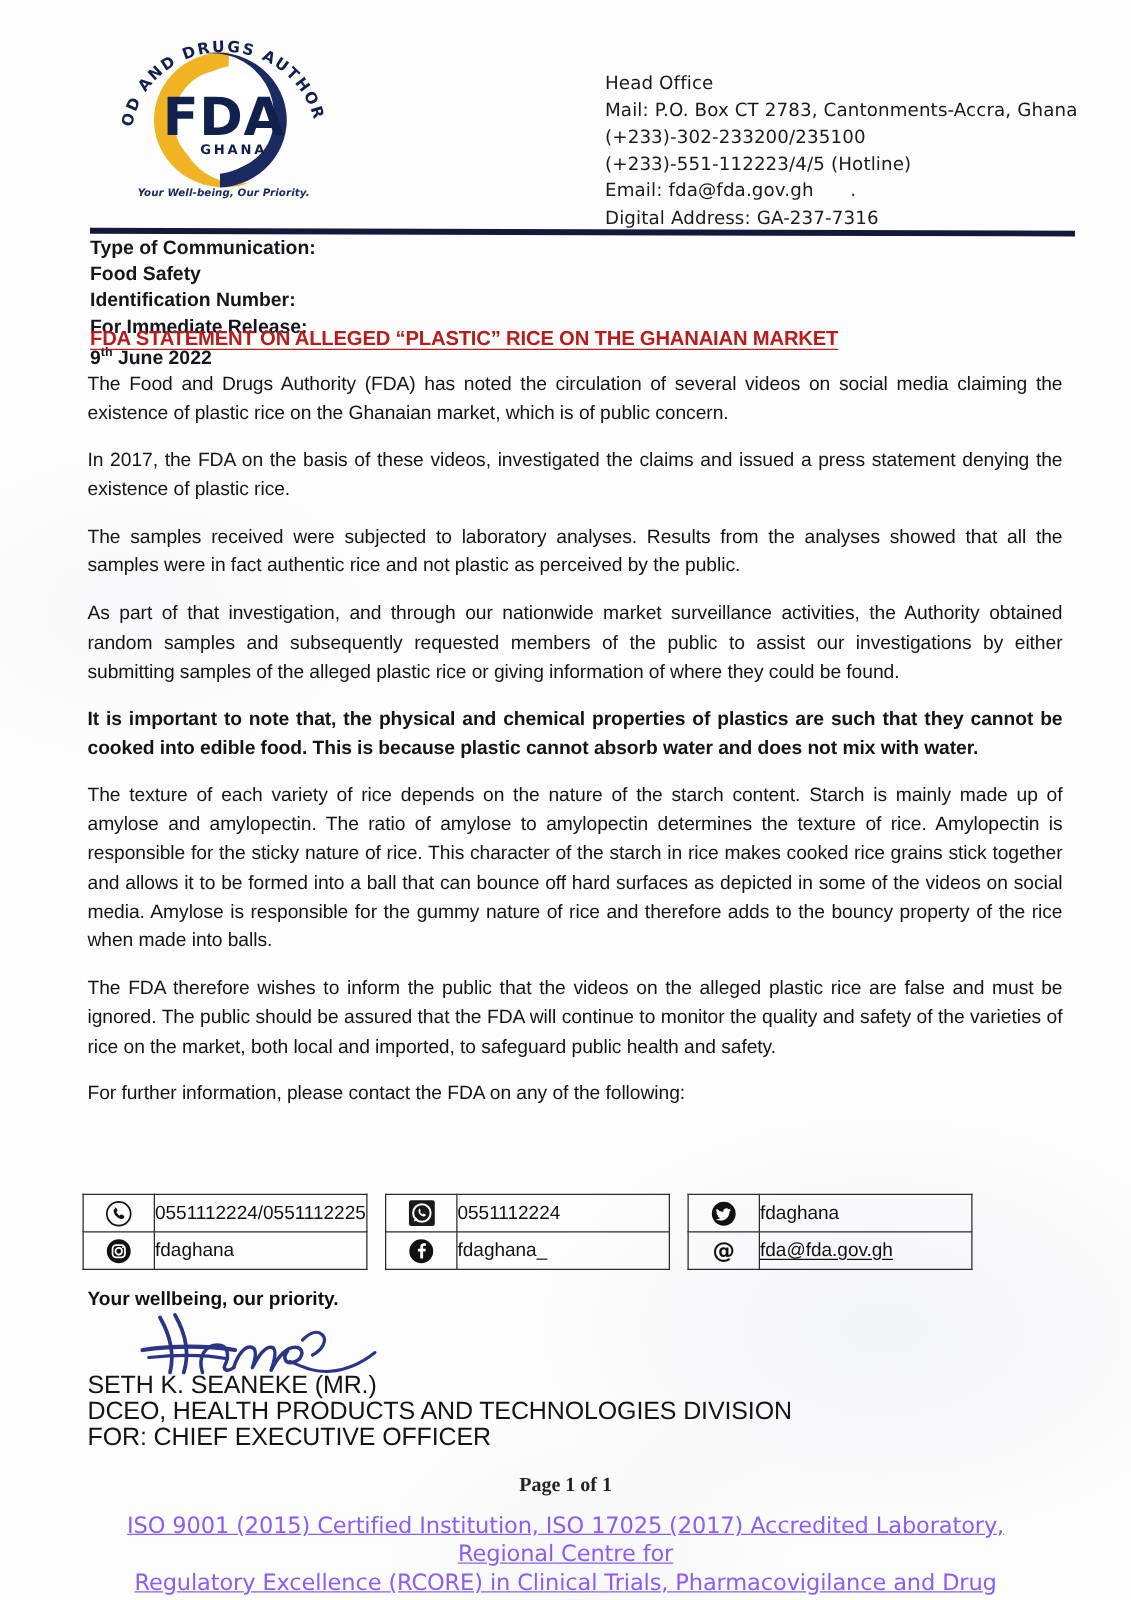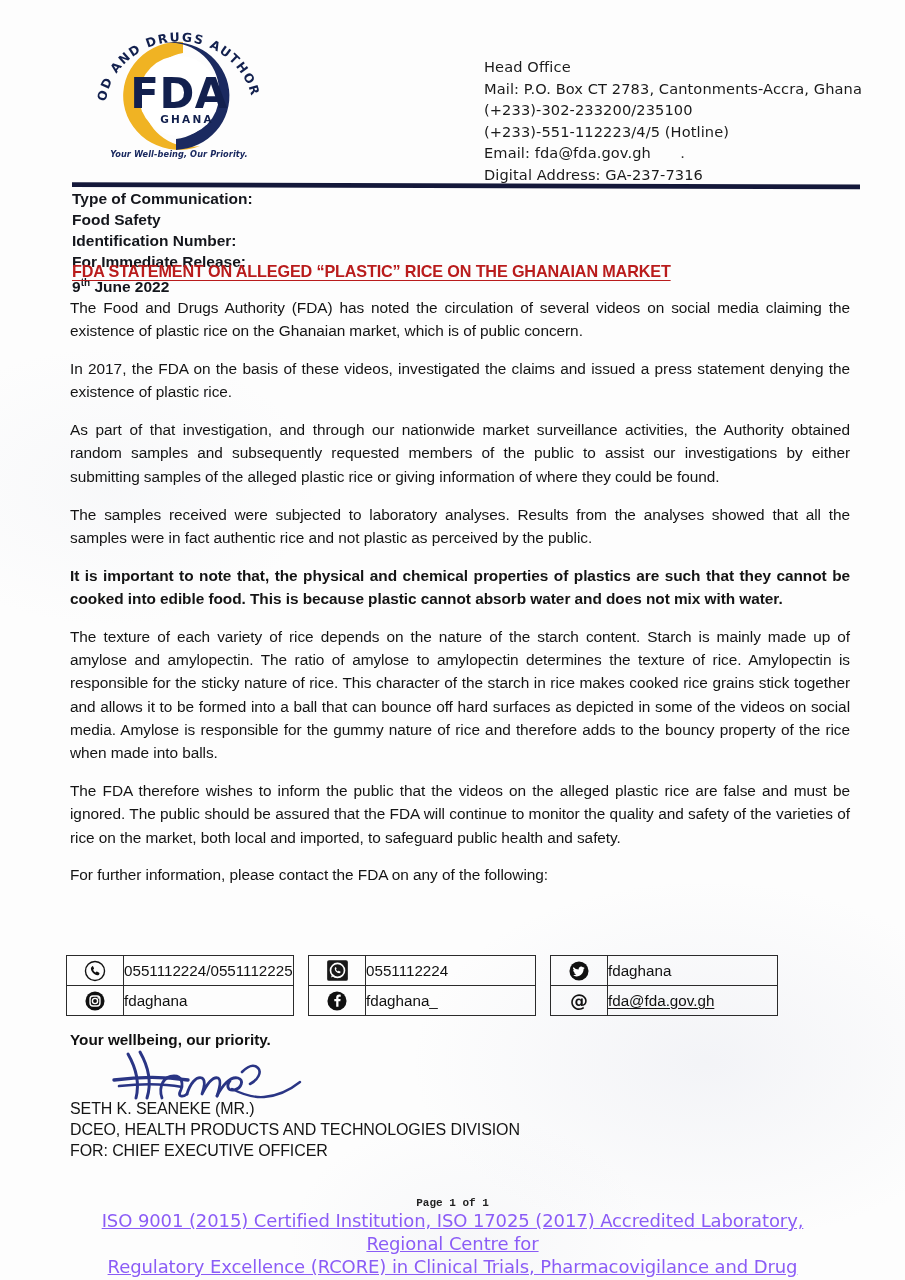--- a/index.html
+++ b/index.html
@@ -198,38 +198,37 @@
     top: 1046px;
     width: 260px;
     height: 62px;
   }
   .signature svg { display: block; }
   .signer {
     position: absolute;
     left: 70px;
     top: 1098px;
     font-family: "Liberation Sans", sans-serif;
-    font-size: 16px;
+    font-size: 20px;
     line-height: 21px;
     color: #141414;
     letter-spacing: -0.1px;
   }
 
   
   .page-num {
     position: absolute;
     left: 0;
     right: 0;
     top: 1180px;
     text-align: center;
-    font-family: Liberation Mono, monospace;
-    font-size: 11px;
+    font-family: Liberation Serif, serif;
+    font-size: 16px;
     font-weight: bold;
     color: #222;
-    margin-top: 17px;
   }
   .footer-note {
     position: absolute;
     left: 90px;
     width: 725px;
     top: 1209px;
     text-align: center;
     font-family: "DejaVu Sans", sans-serif;
     font-size: 18px;
     line-height: 23px;
@@ -293,22 +292,22 @@
       <div class="meta-label">For Immediate Release:</div>
       <div class="meta-value"><span>9</span><sup>th</sup><span> June 2022</span></div>
     </div>
   </div>
 
   <div class="doc-title">FDA STATEMENT ON ALLEGED “PLASTIC” RICE ON THE GHANAIAN MARKET</div>
 
   <div class="body-copy">
     <p class="para">The Food and Drugs Authority (FDA) has noted the circulation of several videos on social media claiming the existence of plastic rice on the Ghanaian market, which is of public concern.</p>
     <p class="para">In 2017, the FDA on the basis of these videos, investigated the claims and issued a press statement denying the existence of plastic rice.</p>
+    <p class="para">The samples received were subjected to laboratory analyses. Results from the analyses showed that all the samples were in fact authentic rice and not plastic as perceived by the public.</p>
     <p class="para">As part of that investigation, and through our nationwide market surveillance activities, the Authority obtained random samples and subsequently requested members of the public to assist our investigations by either submitting samples of the alleged plastic rice or giving information of where they could be found.</p>
-    <p class="para">The samples received were subjected to laboratory analyses. Results from the analyses showed that all the samples were in fact authentic rice and not plastic as perceived by the public.</p>
     <p class="para bold">It is important to note that, the physical and chemical properties of plastics are such that they cannot be cooked into edible food. This is because plastic cannot absorb water and does not mix with water.</p>
     <p class="para">The texture of each variety of rice depends on the nature of the starch content. Starch is mainly made up of amylose and amylopectin. The ratio of amylose to amylopectin determines the texture of rice. Amylopectin is responsible for the sticky nature of rice.  This character of the starch in rice makes cooked rice grains stick together and allows it to be formed into a ball that can bounce off hard surfaces as depicted in some of the videos on social media. Amylose is responsible for the gummy nature of rice and therefore adds to the bouncy property of the rice when made into balls.</p>
     <p class="para">The FDA therefore wishes to inform the public that the videos on the alleged plastic rice are false and must be ignored. The public should be assured that the FDA will continue to monitor the quality and safety of the varieties of rice on the market, both local and imported, to safeguard public health and safety.</p>
     <p class="para last-tight">For further information, please contact the FDA on any of the following:</p>
   </div>
 
   <table class="contact-table">
     <tbody>
       <tr>
         <td class="c-icon">

